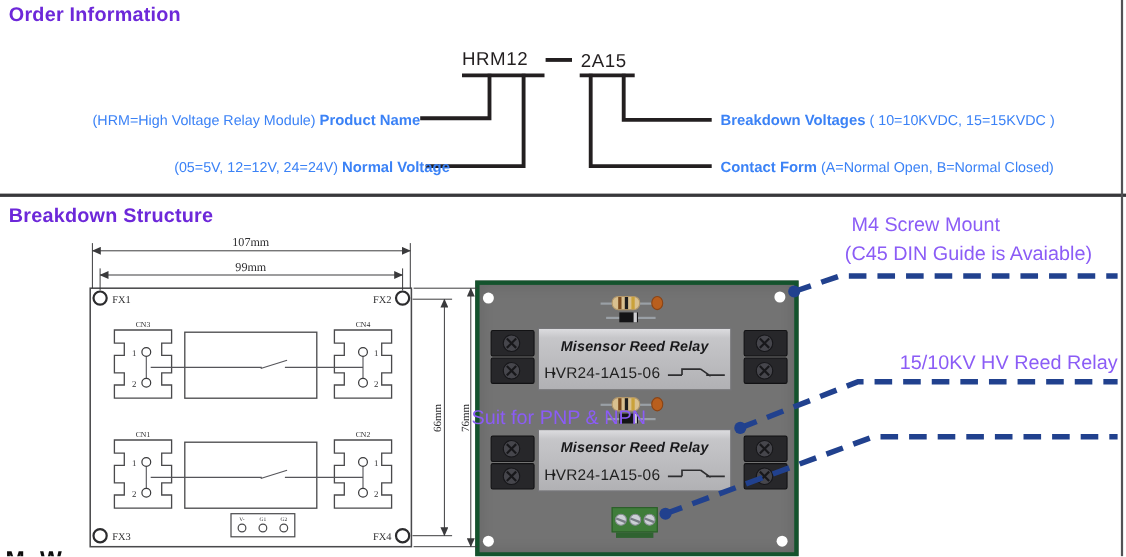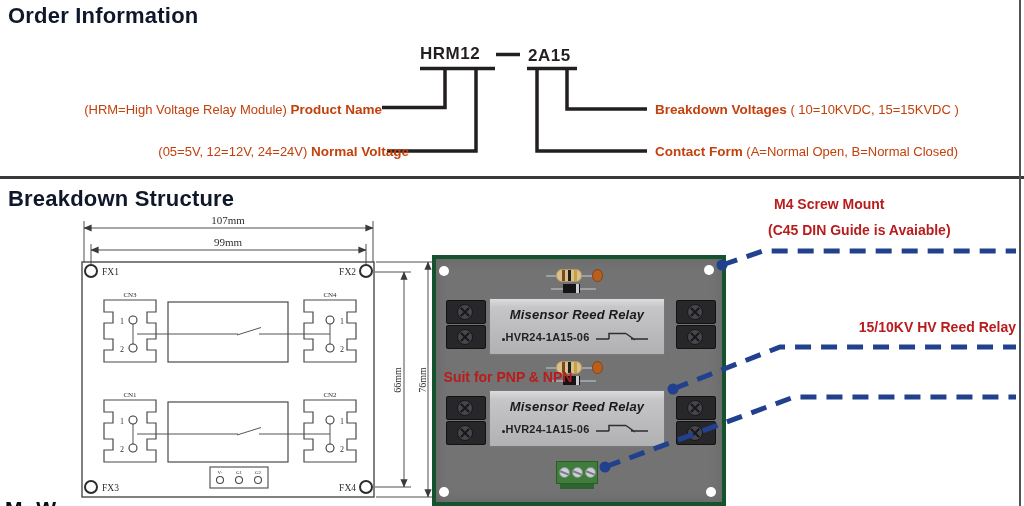--- a/index.html
+++ b/index.html
@@ -1,46 +1,46 @@
 <!DOCTYPE html>
 <html><head>
 <meta charset="utf-8">
 <style>
   html,body{margin:0;padding:0;background:#fff;}
   .page{position:relative;width:1024px;height:506px;background:#fff;overflow:hidden;
         font-family:"Liberation Sans",sans-serif;color:#231f20;}
   .abs{position:absolute;}
-  .h1{font-size:22px;font-weight:bold;letter-spacing:.2px;color:#0f172a;}
+  .h1{font-size:18px;font-weight:bold;letter-spacing:.2px;color:#6d28d9;}
   .divider{left:0;top:176px;width:1024px;height:3px;background:#38383b;}
   .right-border{left:1019px;top:0;width:2px;height:506px;background:#525255;}
   svg.overlay{position:absolute;left:0;top:0;pointer-events:none;z-index:3;}
   
-  .pn{font-size:17px;font-weight:bold;letter-spacing:.5px;z-index:4;text-align:center;}
-  .row{font-size:13px;color:#c2410c;z-index:4;white-space:nowrap;}
+  .pn{font-size:17px;font-weight:normal;letter-spacing:.5px;z-index:4;text-align:center;}
+  .row{font-size:13px;color:#3b82f6;z-index:4;white-space:nowrap;}
   .row .b{font-weight:bold;font-size:13.5px;}
-  .callout{font-size:14px;font-weight:bold;color:#b91c1c;z-index:4;white-space:nowrap;}
+  .callout{font-size:18px;font-weight:normal;color:#8b5cf6;z-index:4;white-space:nowrap;}
   
   .pcb{left:432px;top:255px;width:286px;height:243px;background:#737373;
        border:4px solid #14532d;box-shadow:inset 0 0 14px rgba(0,0,0,.12);z-index:1;}
   .hole{width:10px;height:10px;border-radius:50%;background:#fff;position:absolute;}
   .tblock{position:absolute;width:40px;height:50px;}
   .tcell{position:relative;width:40px;height:24px;background:#27272a;border:1px solid #121214;
          border-radius:2px;box-sizing:border-box;margin-bottom:1px;}
   .screw{position:absolute;left:10px;top:3px;width:16px;height:16px;border-radius:50%;
          background:#46464c;border:1px solid #17171a;box-sizing:border-box;}
   .screw::before,.screw::after{content:"";position:absolute;left:1px;top:6px;width:12px;height:2px;background:#18181b;}
   .screw::before{transform:rotate(45deg);} .screw::after{transform:rotate(-45deg);}
   .relay{position:absolute;left:53px;width:176px;height:57px;
          background:linear-gradient(180deg,#dcdcdf 0%,#c6c6c9 15%,#b1b1b4 100%);
          border:1px solid #77777b;box-sizing:border-box;}
   .relay-name{margin-top:8px;text-align:center;font-style:italic;font-weight:bold;
               font-size:13px;color:#19191b;letter-spacing:.2px;}
   .relay-row{position:absolute;left:0;right:0;top:32px;display:flex;justify-content:center;
              align-items:center;gap:7px;}
-  .relay-part{font-weight:bold;font-size:11px;color:#222;letter-spacing:.2px;}
+  .relay-part{font-weight:normal;font-size:14px;color:#222;letter-spacing:.2px;}
   .relay-dot{position:absolute;left:12px;top:39px;width:3px;height:3px;border-radius:50%;background:#222;}
   .lead{position:absolute;height:2px;background:#9aa0a6;}
   .resistor{position:absolute;left:120px;width:26px;height:13px;border-radius:6px;
             background:#d9c08f;border:1px solid #b2976a;box-sizing:border-box;}
   .band{position:absolute;top:0;width:3px;height:11px;}
   .orange-comp{position:absolute;left:156px;width:11px;height:13px;border-radius:50%;
                background:#b95f1e;border:1px solid #8a4415;box-sizing:border-box;}
   .diode{position:absolute;left:127px;width:17px;height:9px;background:#141416;}
   .diode .stripe{position:absolute;right:1px;top:0;width:3px;height:9px;background:#cfcfd2;}
   .gterm{position:absolute;left:120px;top:202px;width:42px;height:23px;background:#3f7d3a;

